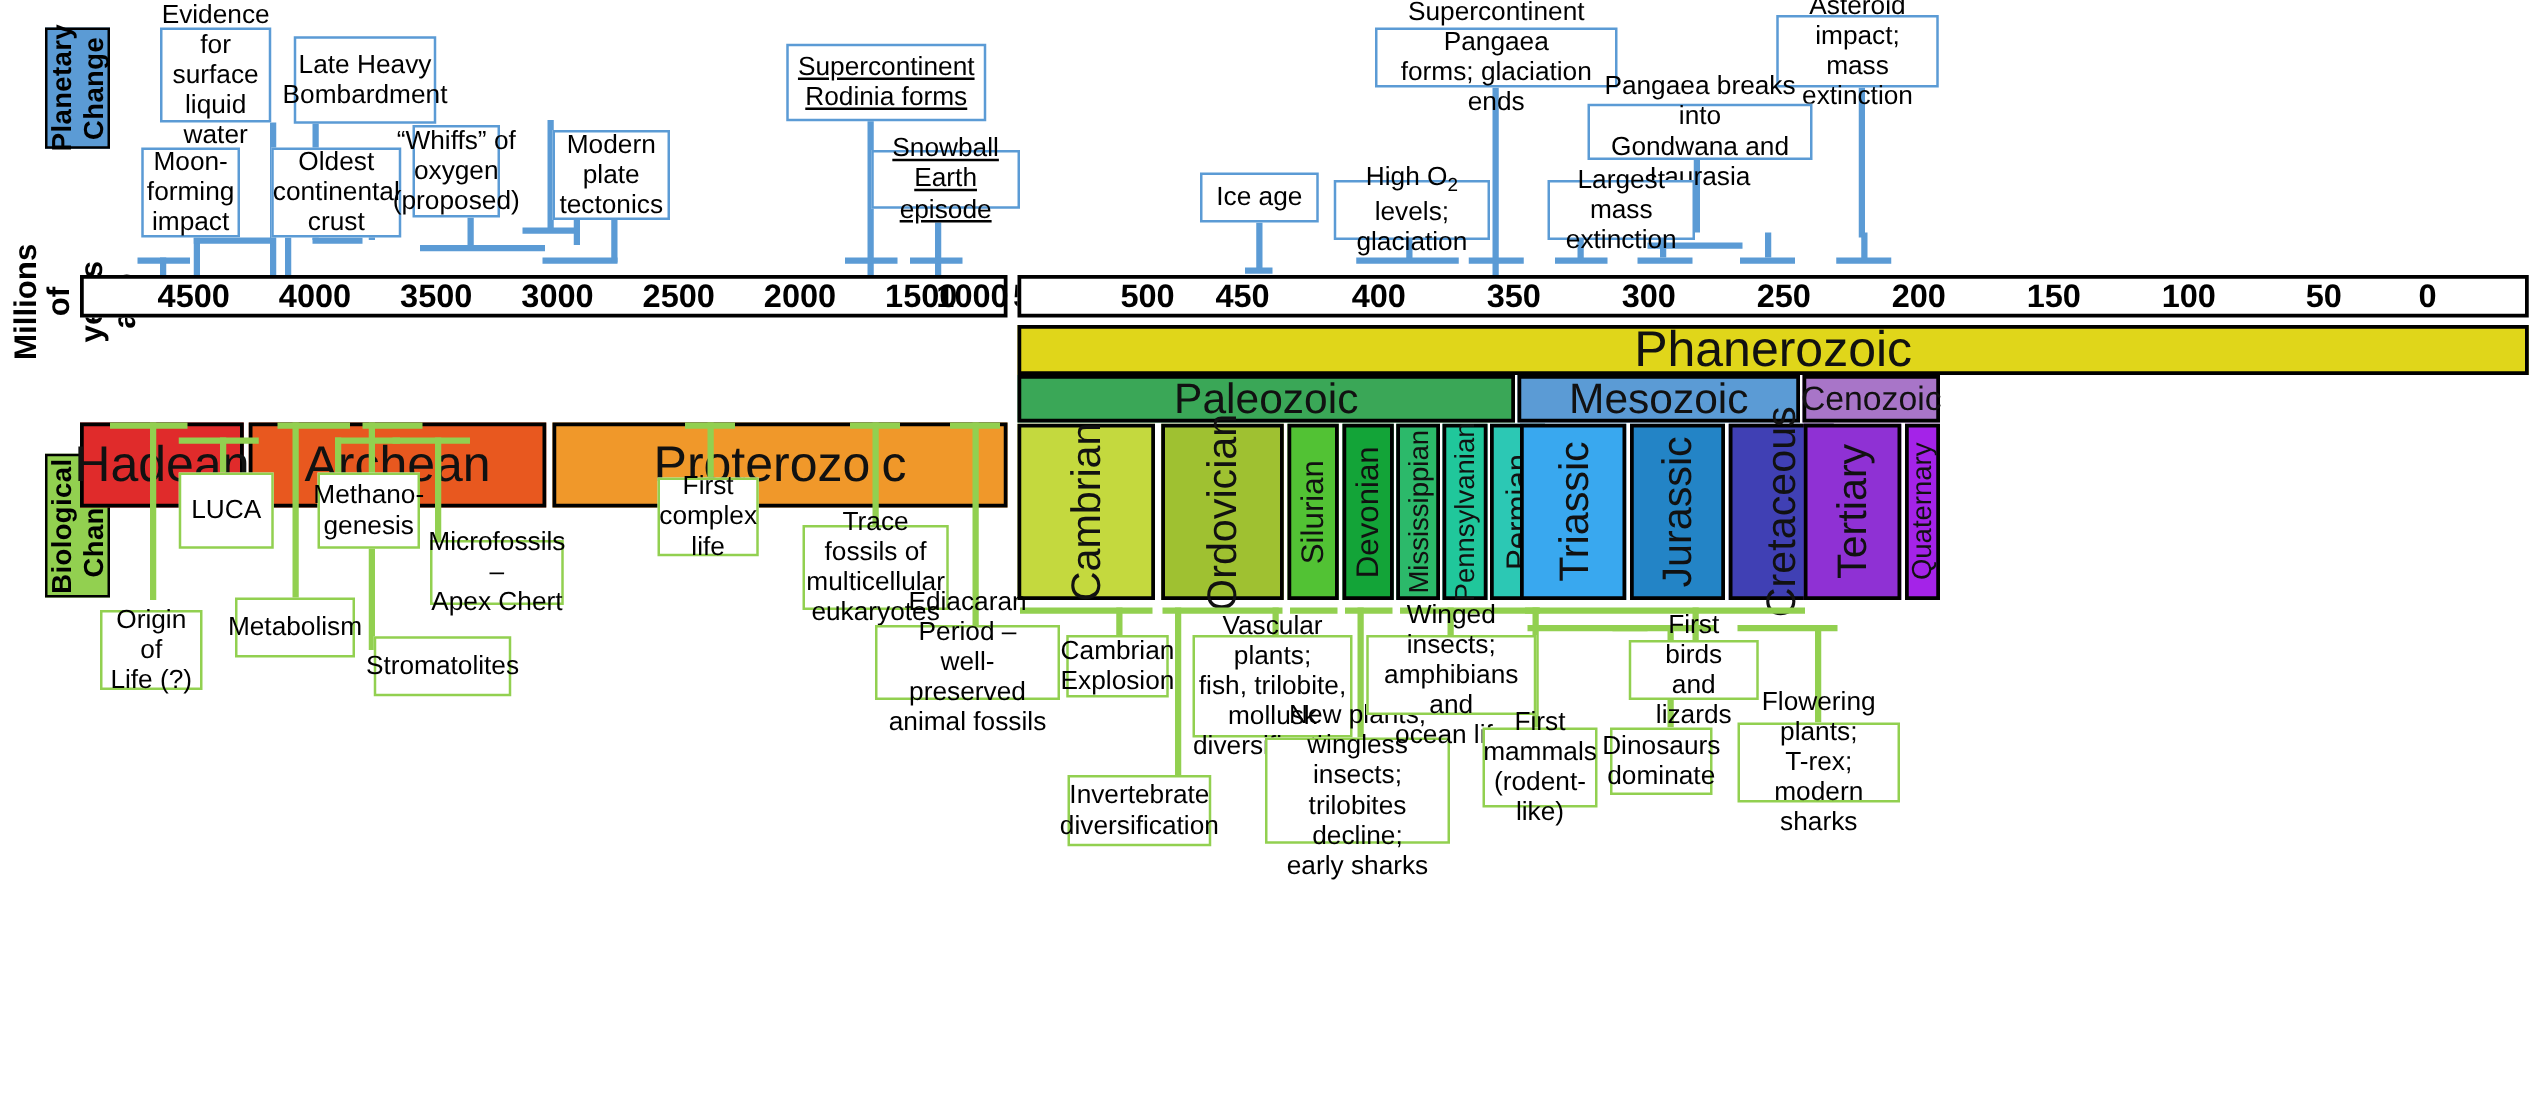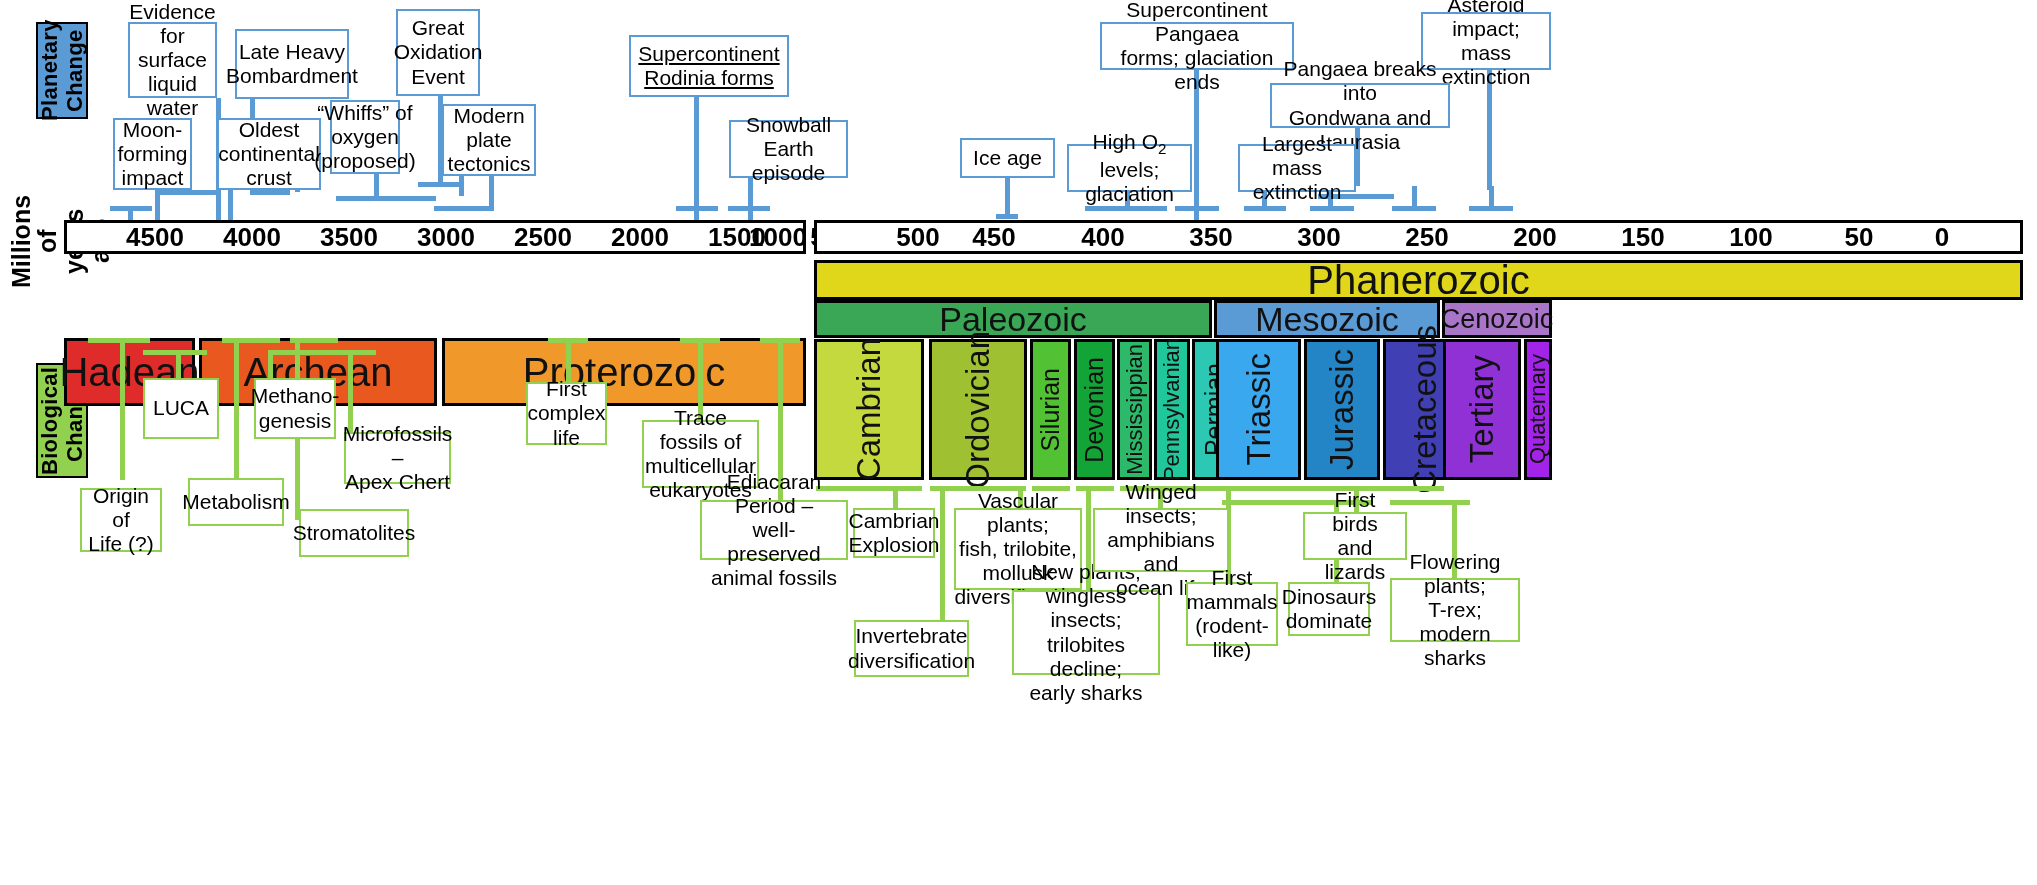--- a/index.html
+++ b/index.html
@@ -99,25 +99,20 @@
 
   <div class="node pbox" style="left:128px;top:22px;width:89px;height:76px;">
     <span style="white-space:pre-line;">Evidence
 for surface
 liquid water</span>
   </div>
   <div class="node pbox" style="left:235px;top:29px;width:114px;height:70px;">
     <span style="white-space:pre-line;">Late Heavy
 Bombardment</span>
   </div>
-  <div class="node pbox" style="left:396px;top:9px;width:84px;height:87px;">
-    <span style="white-space:pre-line;">Great
-Oxidation
-Event</span>
-  </div>
   <div class="node pbox" style="left:629px;top:35px;width:160px;height:62px;text-decoration:underline;">
     <span style="white-space:pre-line;">Supercontinent
 Rodinia forms</span>
   </div>
   <div class="node pbox" style="left:1100px;top:22px;width:194px;height:48px;">
     <span style="white-space:pre-line;">Supercontinent Pangaea
 forms; glaciation ends</span>
   </div>
   <div class="node pbox" style="left:1421px;top:12px;width:130px;height:58px;">
     <span style="white-space:pre-line;">Asteroid impact;
@@ -140,21 +135,21 @@
   <div class="node pbox" style="left:330px;top:100px;width:70px;height:74px;">
     <span style="white-space:pre-line;">“Whiffs” of
 oxygen
 (proposed)</span>
   </div>
   <div class="node pbox" style="left:442px;top:104px;width:94px;height:72px;">
     <span style="white-space:pre-line;">Modern
 plate
 tectonics</span>
   </div>
-  <div class="node pbox" style="left:729px;top:120px;width:119px;height:58px;">
+  <div class="node pbox" style="left:697px;top:120px;width:119px;height:47px;text-decoration:underline;">
     <span style="white-space:pre-line;">Snowball
 Earth episode</span>
   </div>
   <div class="node pbox" style="left:960px;top:138px;width:95px;height:40px;">
     <span style="white-space:pre-line;">Ice age</span>
   </div>
   <div class="node pbox" style="left:1067px;top:144px;width:125px;height:48px;">
     <span style="white-space:normal;">High O<sub>2</sub> levels;<br>glaciation</span>
   </div>
   <div class="node pbox" style="left:1238px;top:144px;width:118px;height:48px;justify-content:center;">

